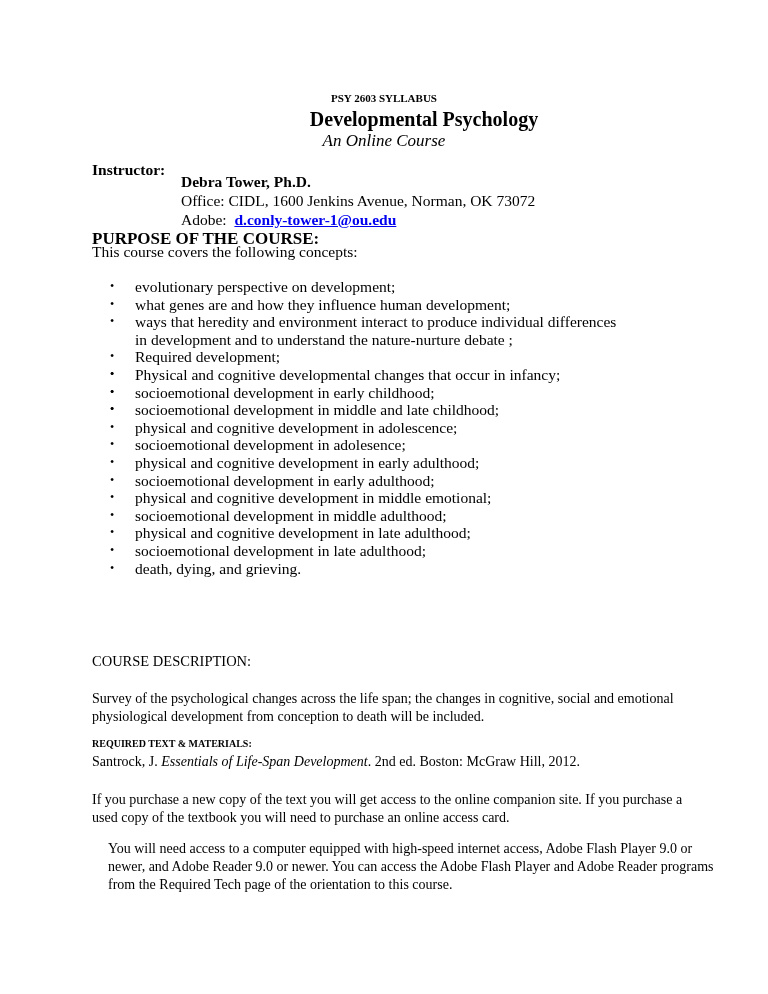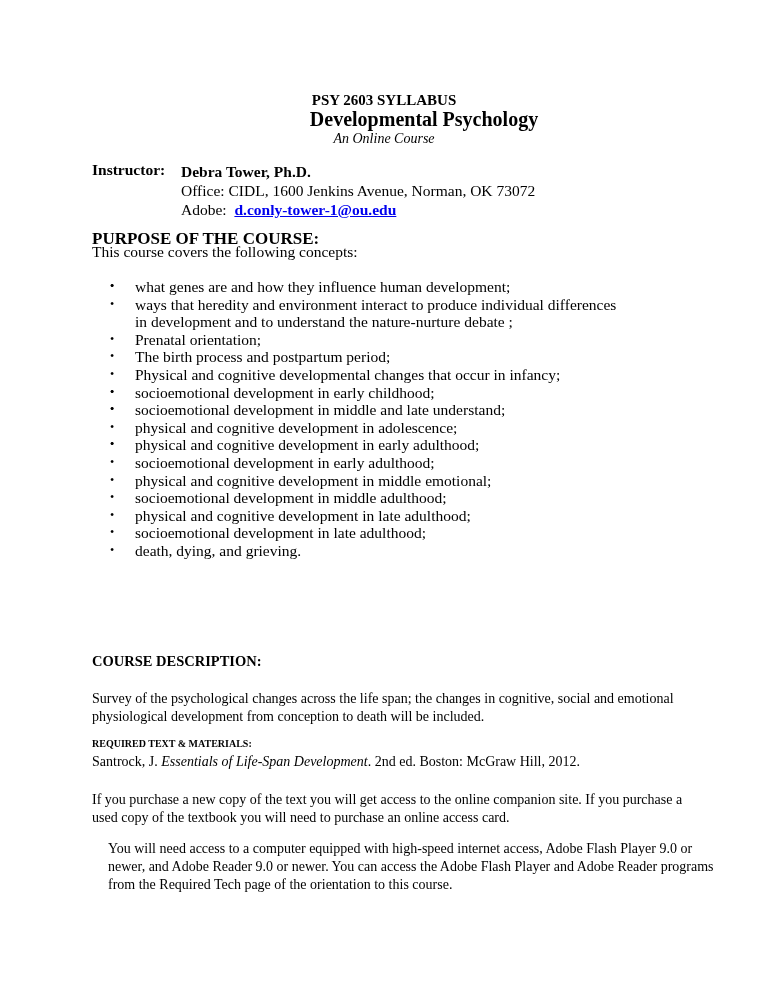--- a/index.html
+++ b/index.html
@@ -1,39 +1,39 @@
 <!DOCTYPE html>
 <html><head>
 <meta charset="utf-8">
 <style>
   html, body { margin: 0; padding: 0; background: #ffffff; }
   body {
     width: 768px; height: 994px; position: relative; overflow: hidden;
     font-family: "Liberation Serif", serif; color: #000; font-size: 15.5px;
   }
   .center { position: absolute; left: 0; width: 768px; text-align: center; }
-  .t1 { top: 92px; font-weight: bold; font-size: 15px; }
+  .t1 { top: 92px; font-weight: bold; font-size: 11px; }
   .t2 { top: 108px; font-weight: bold; font-size: 20px; margin-left: 40px; }
-  .t3 { top: 131px; font-style: italic; font-size: 14px; }
+  .t3 { top: 131px; font-style: italic; font-size: 17px; }
   .abs { position: absolute; white-space: nowrap; }
   .bold { font-weight: bold; }
   a.email { color: #0000ee; font-weight: bold; text-decoration: underline; }
   .label-instr { left: 92px; top: 161px; font-weight: bold; }
-  .instr-block { left: 181px; top: 162px; line-height: 19px; }
+  .instr-block { left: 181px; top: 172px; line-height: 19px; }
   .h-purpose { left: 92px; top: 229px; font-weight: bold; font-size: 17px; }
   .purpose-intro { left: 92px; top: 243px; }
   ul.concepts {
     position: absolute; left: 110px; top: 278px; margin: 0; padding: 0;
     list-style: none; width: 520px; line-height: 17.6px;
   }
   ul.concepts li { position: relative; padding-left: 25px; }
   ul.concepts li .bullet {
     position: absolute; left: 0; top: 0; font-size: 12px;
   }
-  .h-desc { left: 92px; top: 653px; font-weight: bold; font-size: 14.5px; }
+  .h-desc { left: 92px; top: 653px; font-weight: normal; font-size: 14.5px; }
   .para { position: absolute; left: 92px; width: 600px; font-size: 14px; line-height: 18px; }
   .p-desc { top: 690px; }
   .h-req { left: 92px; top: 738px; font-weight: bold; font-size: 10px; }
   .p-text { top: 753px; }
   .p-purchase { top: 791px; }
   .p-computer { top: 840px; width: 620px; margin-left: 16px; }
 </style>
 </head>
 <body>
 
@@ -49,32 +49,32 @@
     <div>
       <span>Adobe:</span>&nbsp;
       <a class="email" href="#">d.conly-tower-1@ou.edu</a>
     </div>
   </div>
 
   <div class="abs h-purpose">PURPOSE OF THE COURSE:</div>
   <div class="abs purpose-intro">This course covers the following concepts:</div>
 
   <ul class="concepts" id="concepts">
-      <li><span class="bullet">•</span></li>
+      <li><span class="bullet">•</span><span>evolutionary perspective on development;</span></li>
       <li><span class="bullet">•</span><span>what genes are and how they influence human development;</span></li>
       <li><span class="bullet">•</span><span>ways that heredity and environment interact to produce individual differences in development and to understand the nature-nurture debate ;</span></li>
-      <li><span class="bullet">•</span><span>Prenatal orientation;</span></li>
-      <li><span class="bullet">•</span><span>The birth process and postpartum period;</span></li>
+      <li><span class="bullet">•</span><span>Required development;</span></li>
+      <li><span class="bullet">•</span></li>
       <li><span class="bullet">•</span><span>Physical and cognitive developmental changes that occur in infancy;</span></li>
       <li><span class="bullet">•</span></li>
       <li><span class="bullet">•</span><span>socioemotional development in early childhood;</span></li>
       <li><span class="bullet">•</span></li>
-      <li><span class="bullet">•</span><span>socioemotional development in middle and late understand;</span></li>
+      <li><span class="bullet">•</span><span>socioemotional development in middle and late childhood;</span></li>
       <li><span class="bullet">•</span><span>physical and cognitive development in adolescence;</span></li>
-      <li><span class="bullet">•</span></li>
+      <li><span class="bullet">•</span><span>socioemotional development in adolesence;</span></li>
       <li><span class="bullet">•</span><span>physical and cognitive development in early adulthood;</span></li>
       <li><span class="bullet">•</span><span>socioemotional development in early adulthood;</span></li>
       <li><span class="bullet">•</span><span>physical and cognitive development in middle emotional;</span></li>
       <li><span class="bullet">•</span><span>socioemotional development in middle adulthood;</span></li>
       <li><span class="bullet">•</span><span> physical and cognitive development in late adulthood;</span></li>
       <li><span class="bullet">•</span><span>socioemotional development in late adulthood;</span></li>
       <li><span class="bullet">•</span><span>death, dying, and grieving.</span></li>
     </ul>
 
   <div class="abs h-desc">COURSE DESCRIPTION:</div>

